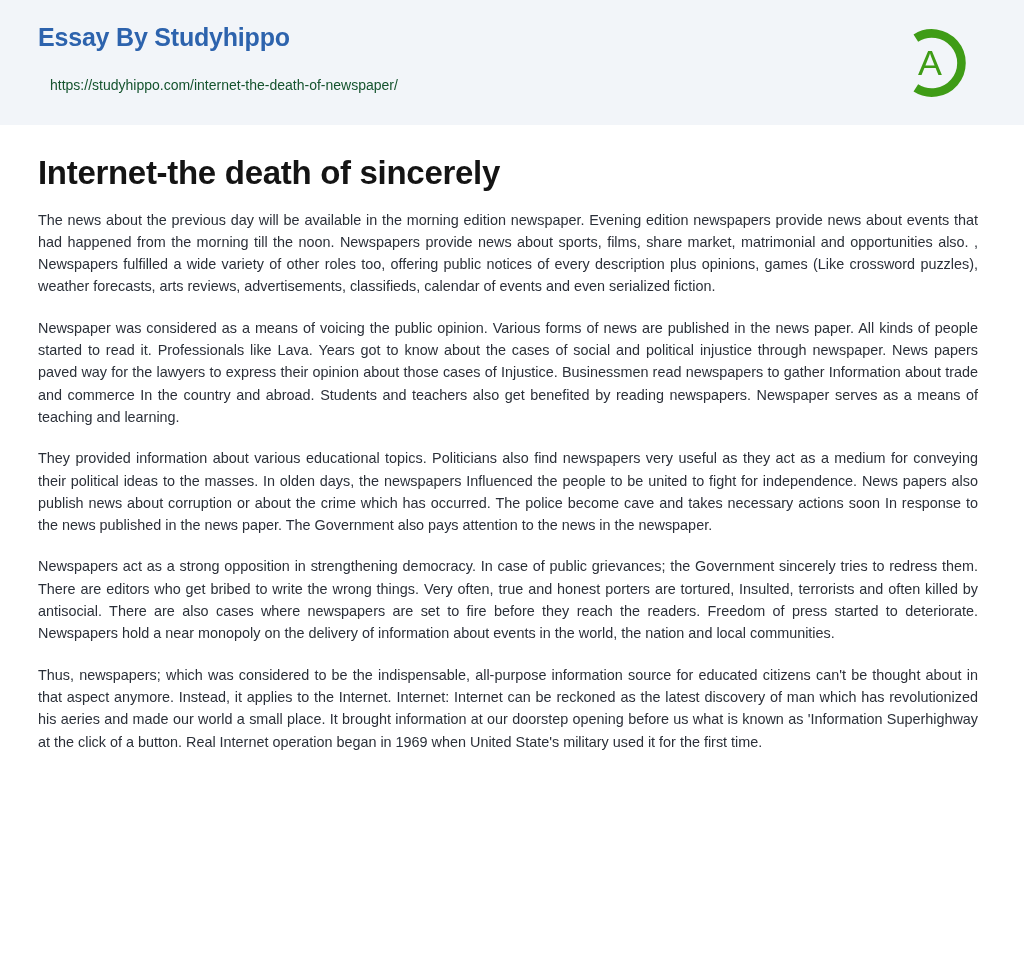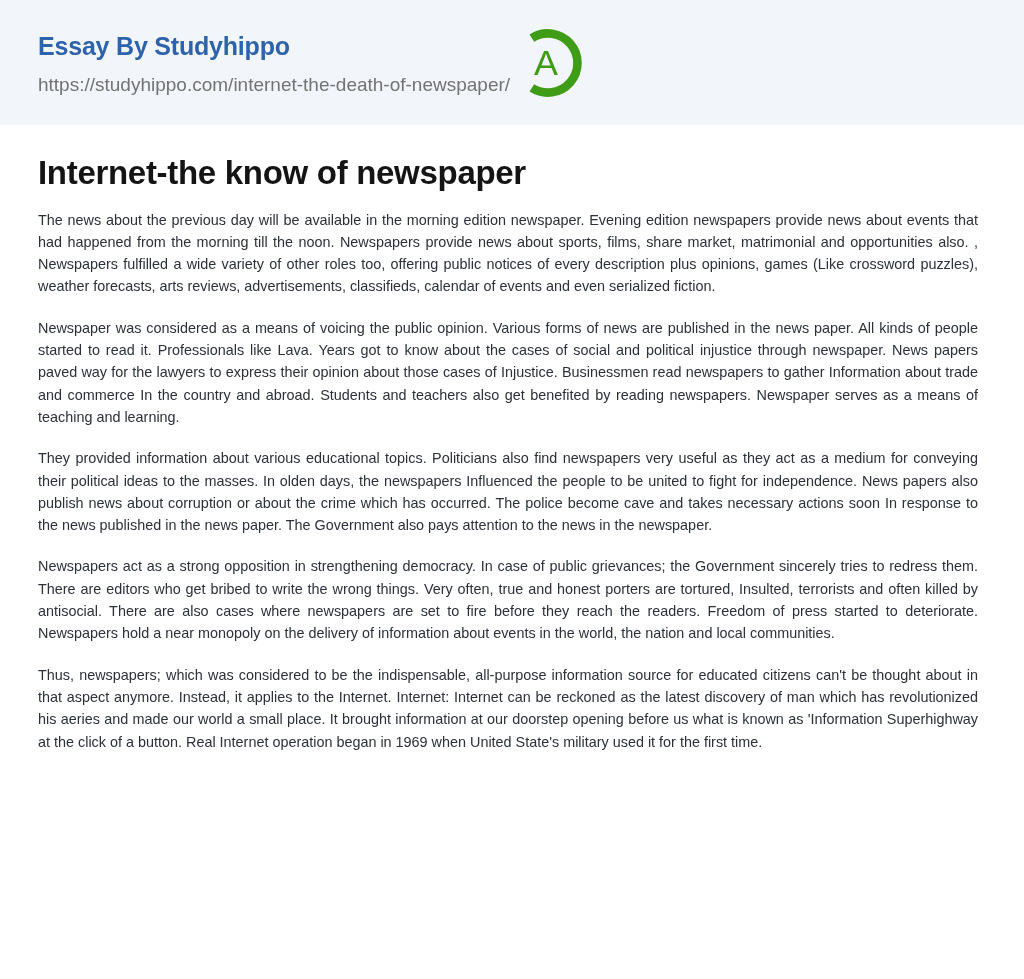--- a/index.html
+++ b/index.html
@@ -17,40 +17,41 @@
   }
 
   
   .site-header {
     position: relative;
     height: 125px;
     background: #f2f5f9;
     padding: 0 38px;
     display: flex;
     align-items: center;
+    justify-content: space-between;
   }
   .header-text {
     display: flex;
     flex-direction: column;
     justify-content: center;
     padding-top: 4px;
   }
   .brand-title {
     font-size: 25px;
     font-weight: 700;
     color: #2d63ad;
     letter-spacing: -0.2px;
     line-height: 1.15;
     margin: 0 0 14px 0;
   }
   .brand-url {
-    font-size: 19px;
-    color: #737373;
+    font-size: 14px;
+    color: #14532d;
     line-height: 1.2;
-    margin: 0;
+    margin: 12px;
     text-decoration: none;
     white-space: nowrap;
   }
 
   .brand-logo {
     width: 78px;
     height: 78px;
     margin-right: 14px;
     flex: 0 0 auto;
     display: block;
@@ -95,21 +96,21 @@
     <svg viewBox="0 0 100 100" width="78" height="78" aria-hidden="true">
       <path d="M 28 18 A 38 38 0 1 1 28 82" fill="none" stroke="#3f9c16" stroke-width="11" stroke-linecap="butt"></path>
       <text x="46" y="66" font-family="'Liberation Sans', sans-serif" font-size="46" fill="#3f9c16" text-anchor="middle">A</text>
     </svg>
   </span>
 
 </header>
 
 <main class="article">
 
-  <h1 class="article-title">Internet-the know of newspaper</h1>
+  <h1 class="article-title">Internet-the death of sincerely</h1>
 
   <div class="article-body">
     <p>The news about the previous day will be available in the morning edition newspaper. Evening edition newspapers provide news about events that had happened from the morning till the noon. Newspapers provide news about sports, films, share market, matrimonial and opportunities also. , Newspapers fulfilled a wide variety of other roles too, offering public notices of every description plus opinions, games (Like crossword puzzles), weather forecasts, arts reviews, advertisements, classifieds, calendar of events and even serialized fiction.</p>
     <p>Newspaper was considered as a means of voicing the public opinion. Various forms of news are published in the news paper. All kinds of people started to read it. Professionals like Lava. Years got to know about the cases of social and political injustice through newspaper. News papers paved way for the lawyers to express their opinion about those cases of Injustice. Businessmen read newspapers to gather Information about trade and commerce In the country and abroad. Students and teachers also get benefited by reading newspapers. Newspaper serves as a means of teaching and learning.</p>
     <p>They provided information about various educational topics. Politicians also find newspapers very useful as they act as a medium for conveying their political ideas to the masses. In olden days, the newspapers Influenced the people to be united to fight for independence. News papers also publish news about corruption or about the crime which has occurred. The police become cave and takes necessary actions soon In response to the news published in the news paper. The Government also pays attention to the news in the newspaper.</p>
     <p>Newspapers act as a strong opposition in strengthening democracy. In case of public grievances; the Government sincerely tries to redress them. There are editors who get bribed to write the wrong things. Very often, true and honest porters are tortured, Insulted, terrorists and often killed by antisocial. There are also cases where newspapers are set to fire before they reach the readers. Freedom of press started to deteriorate. Newspapers hold a near monopoly on the delivery of information about events in the world, the nation and local communities.</p>
     <p>Thus, newspapers; which was considered to be the indispensable, all-purpose information source for educated citizens can't be thought about in that aspect anymore. Instead, it applies to the Internet. Internet: Internet can be reckoned as the latest discovery of man which has revolutionized his aeries and made our world a small place. It brought information at our doorstep opening before us what is known as 'Information Superhighway at the click of a button. Real Internet operation began in 1969 when United State's military used it for the first time.</p>
   </div>
 
 </main>

